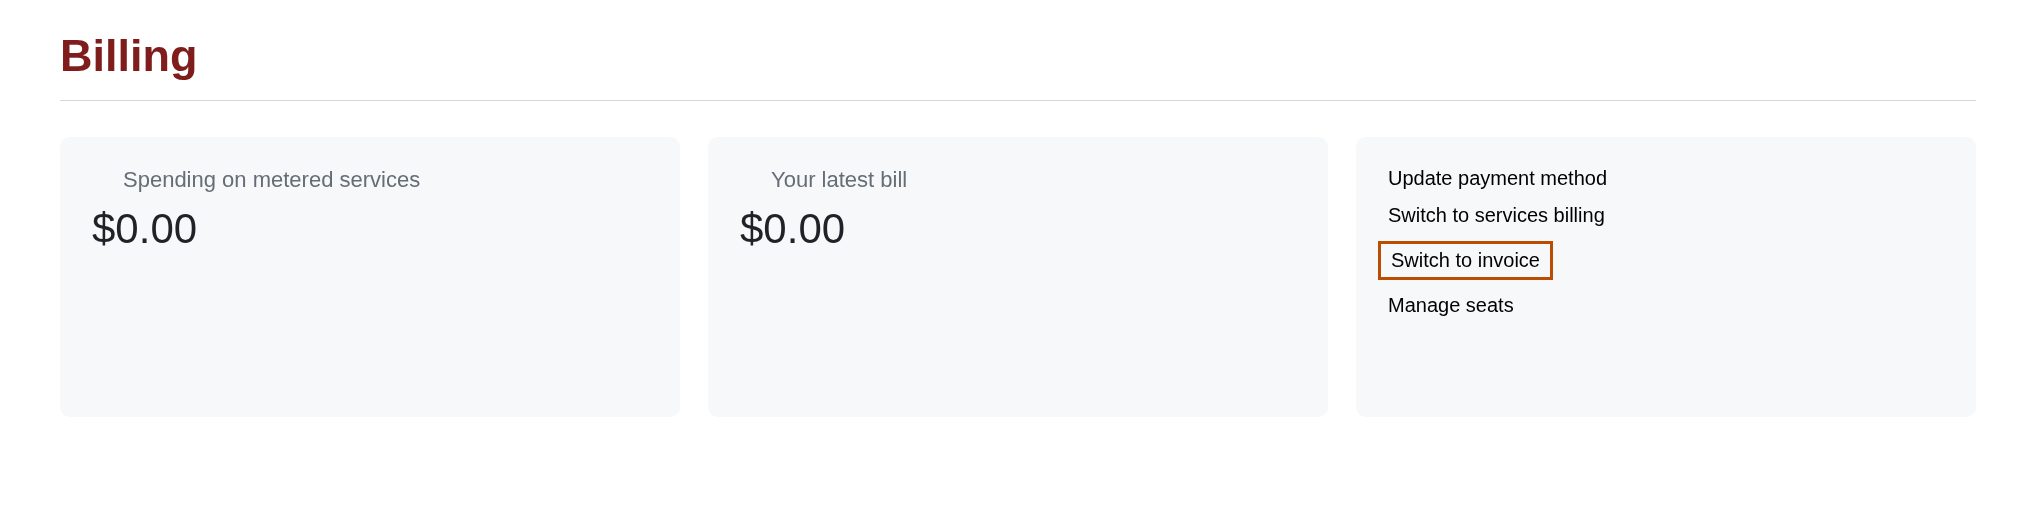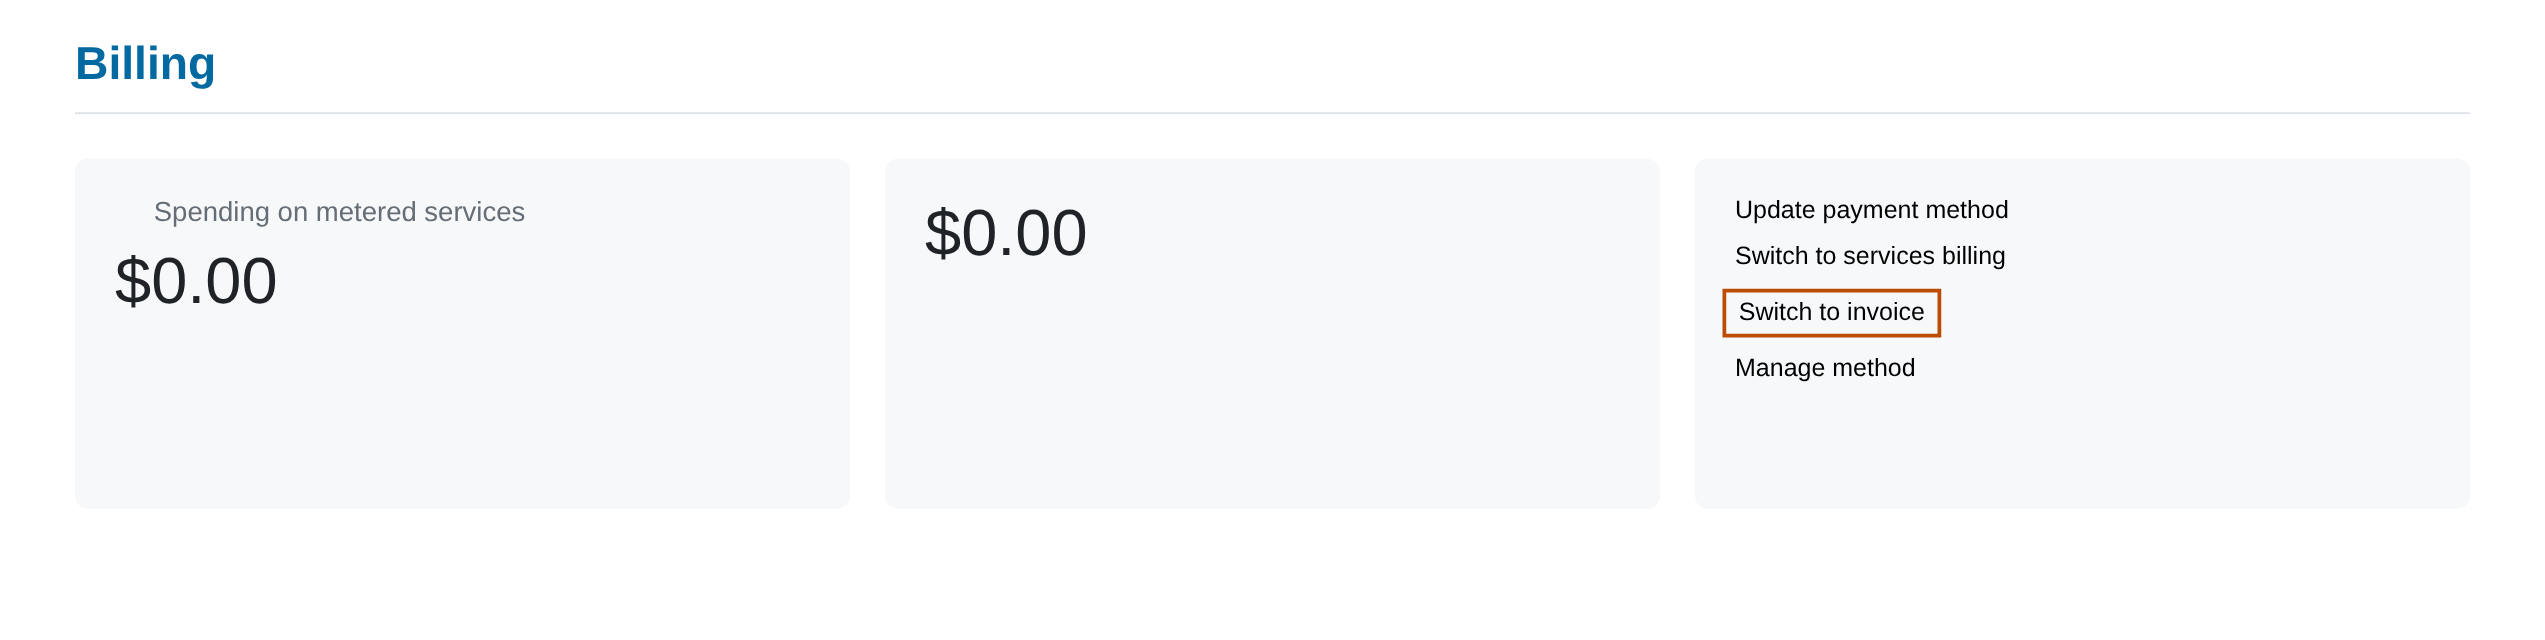--- a/index.html
+++ b/index.html
@@ -7,23 +7,23 @@
       padding: 0;
       box-sizing: border-box;
     }
     body {
       font-family: -apple-system, BlinkMacSystemFont, "Segoe UI", Helvetica, Arial, sans-serif;
       background: #ffffff;
       padding: 30px 60px;
       width: 2036px;
     }
     .page-title {
-      font-size: 37px;
+      font-size: 45px;
       font-weight: 600;
-      color: #0369a1;
+      color: #7f1d1d;
       margin-bottom: 18px;
     }
     .divider {
       border: none;
       border-top: 1px solid #d0d7de;
       margin-bottom: 36px;
     }
     .cards-row {
       display: flex;
       gap: 28px;
@@ -36,21 +36,21 @@
       min-height: 280px;
     }
     .card-title {
       font-size: 22px;
       font-weight: 400;
       color: #656d76;
       margin-bottom: 12px;
       margin-left: 31px;
     }
     .card-amount {
-      font-size: 52px;
+      font-size: 42px;
       font-weight: 400;
       color: #1f2328;
       margin-bottom: 4px;
     }
     .link {
       font-size: 20px;
       color: #000000;
       text-decoration: none;
       cursor: pointer;
       display: inline-block;
@@ -88,27 +88,28 @@
 <hr class="divider">
 
 <div class="cards-row">
 
   <div class="card">
     <div class="card-title">Spending on metered services</div>
     <div class="card-amount">$0.00</div>
   </div>
 
   <div class="card">
+    <div class="card-title">Your latest bill</div>
     <div class="card-amount">$0.00</div>
   </div>
 
   <div class="card">
     <div class="payment-links">
       <a class="link">Update payment method</a>
       <a class="link">Switch to services billing</a>
       <div class="highlighted-link">
         <a class="link">Switch to invoice</a>
       </div>
-      <a class="link">Manage method</a>
+      <a class="link">Manage seats</a>
     </div>
   </div>
 
 </div>
 
 </body></html>

